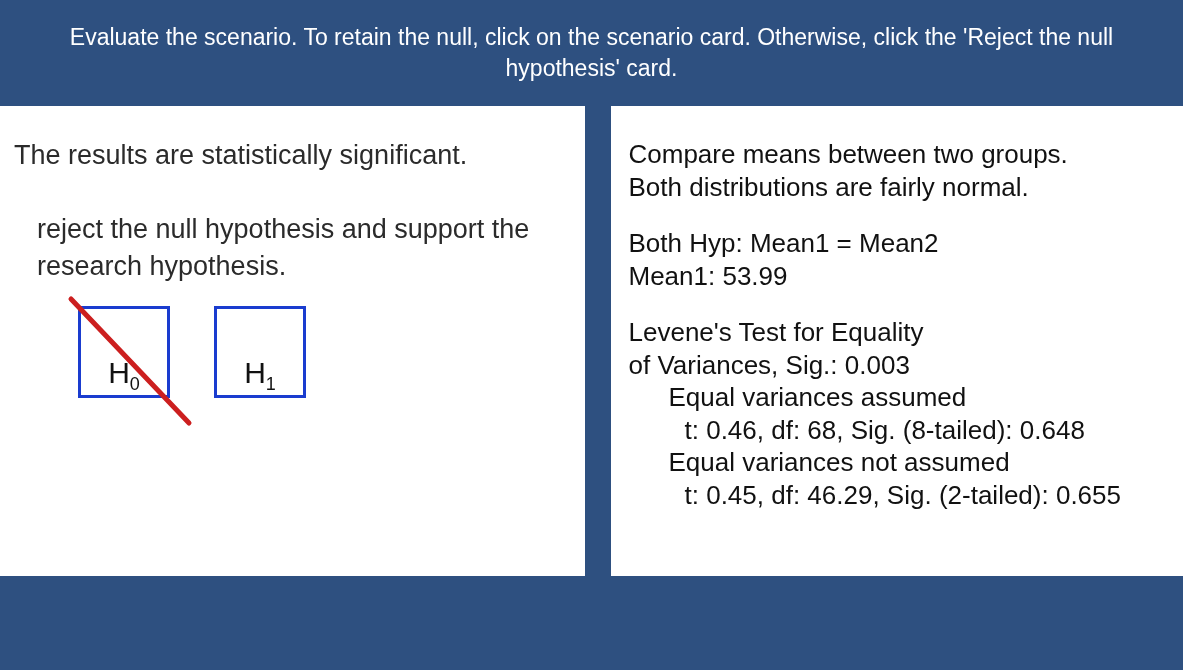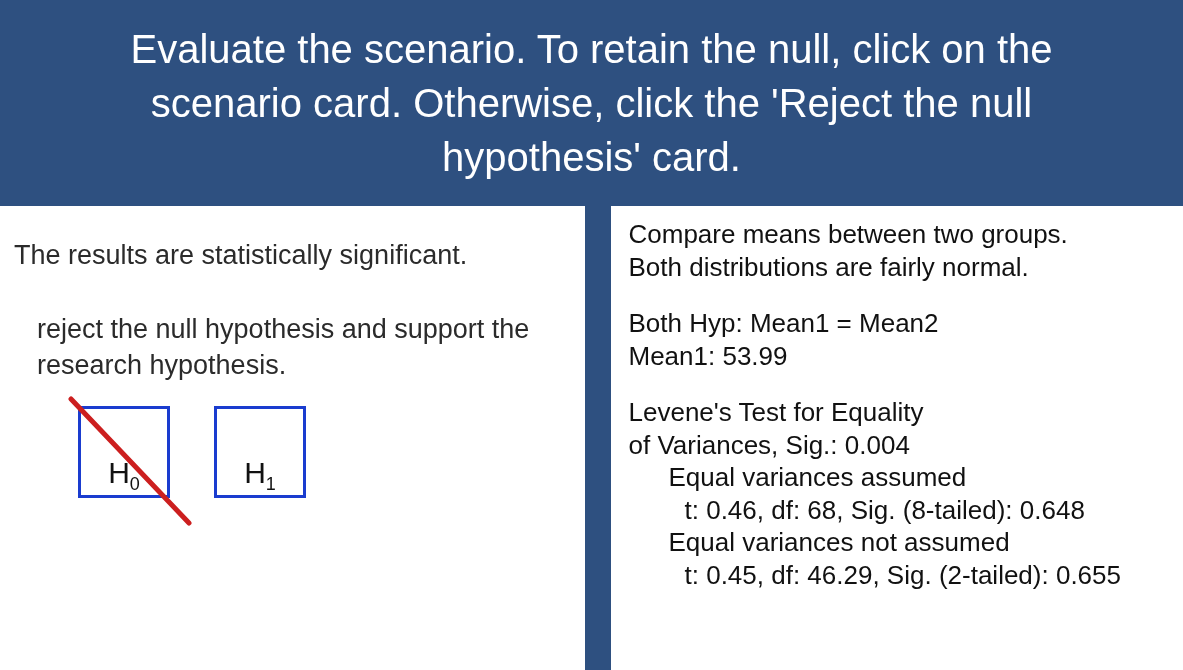--- a/index.html
+++ b/index.html
@@ -7,21 +7,21 @@
   body {
     background: #2e5080;
     font-family: Arial, Helvetica, sans-serif;
     color: #222;
   }
   .header {
     width: 100%;
     padding: 22px 60px 22px 60px;
     text-align: center;
     color: #fff;
-    font-size: 40px;
+    font-size: 23px;
     line-height: 1.35;
     font-weight: 400;
     border-radius: 26px;
   }
   .cards {
     display: flex;
     gap: 26px;
     padding: 0 0 0 0;
   }
   .card {
@@ -68,21 +68,21 @@
     left: -18px;
     top: -18px;
     width: 140px;
     height: 140px;
     pointer-events: none;
   }
   .card-right {
     font-size: 26px;
     color: #111;
     line-height: 1.25;
-    padding-top: 12px;
+    padding-top: 32px;
     padding-left: 18px;
     padding-right: 6px;
   }
   .card-right .block { margin-bottom: 24px; }
   .card-right .indent1 { padding-left: 40px; }
   .card-right .indent2 { padding-left: 56px; }
 </style>
 </head>
 <body>
 
@@ -112,21 +112,21 @@
     <div class="block">
       <div>Compare means between two groups.</div>
       <div>Both distributions are fairly normal.</div>
     </div>
     <div class="block">
       <div>Both Hyp: Mean1 = Mean2</div>
       <div>Mean1: 53.99</div>
     </div>
     <div>
       <div>Levene's Test for Equality</div>
-      <div>of Variances, Sig.: 0.004</div>
+      <div>of Variances, Sig.: 0.003</div>
       <div class="indent1">Equal variances assumed</div>
       <div class="indent2">t: 0.46, df: 68, Sig. (8-tailed): 0.648</div>
       <div class="indent1">Equal variances not assumed</div>
       <div class="indent2">t: 0.45, df: 46.29, Sig. (2-tailed): 0.655</div>
     </div>
   </div>
 
 </div>
 
 </body></html>

